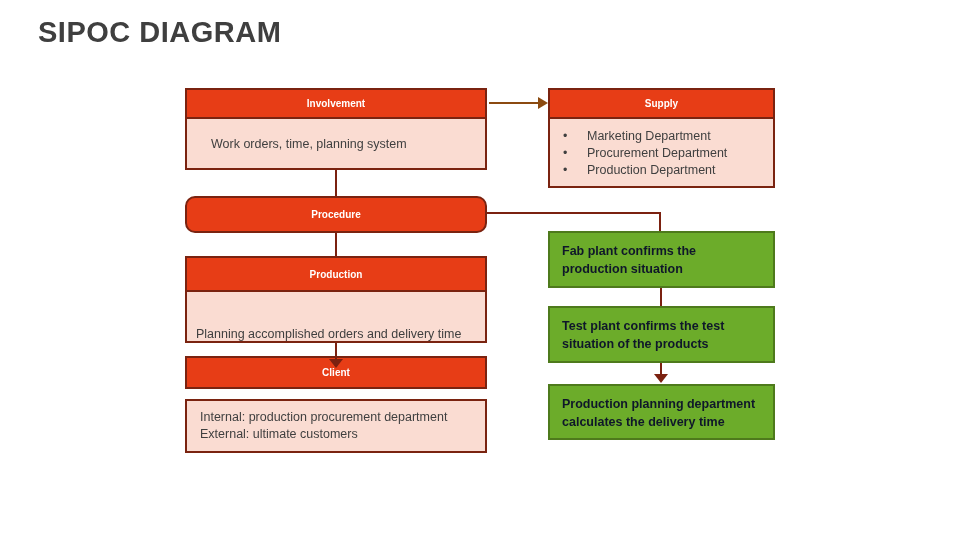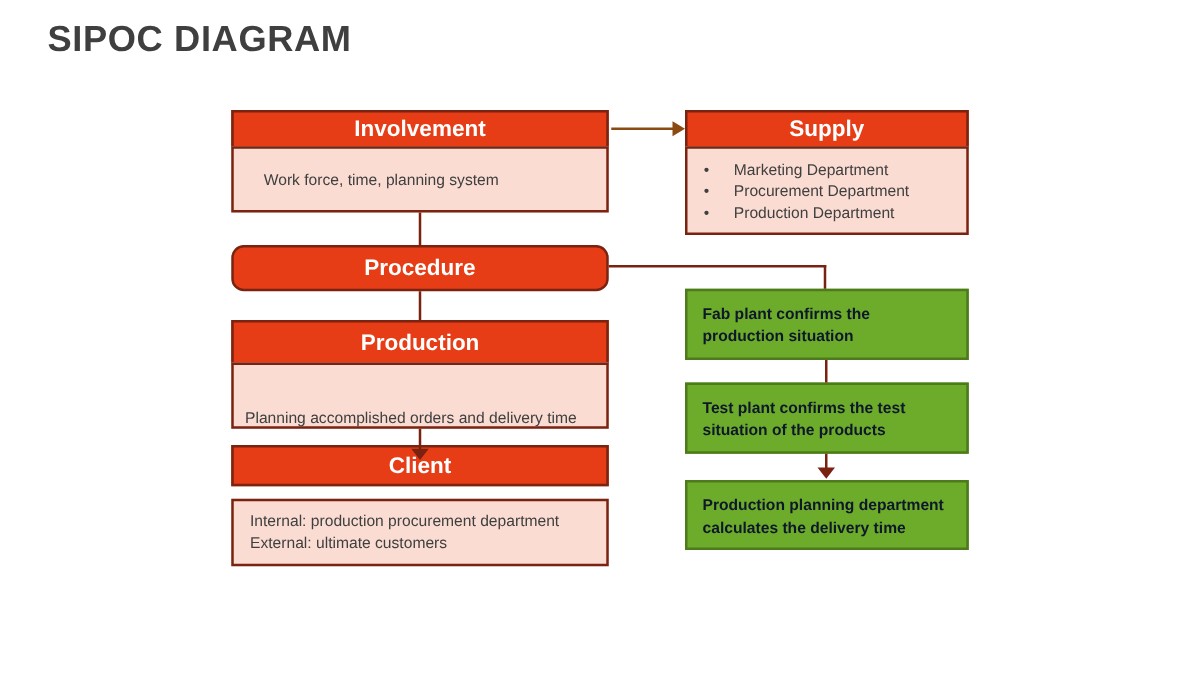--- a/index.html
+++ b/index.html
@@ -16,21 +16,21 @@
   *{margin:0;padding:0;box-sizing:border-box;}
   html,body{background:#fff;}
   body{font-family:"Liberation Sans",sans-serif;}
   .slide{position:relative;width:960px;height:540px;background:#fff;overflow:hidden;}
   .page-title{position:absolute;left:38px;top:16px;font-size:29px;font-weight:700;
               color:var(--title-color);letter-spacing:.5px;}
 
   
   .hdr{position:absolute;display:flex;align-items:center;justify-content:center;
        background:var(--header-fill);border:2px solid var(--box-border);
-       color:#fff;font-weight:700;font-size:18px;}
+       color:#fff;font-weight:700;font-size:10px;}
   .bdy{position:absolute;background:var(--body-fill);border:2px solid var(--box-border);
        color:var(--body-text);font-size:12.5px;}
   .left-col{left:185px;width:302px;}
   .right-col{left:548px;width:227px;}
 
   .inv-hdr{top:88px;height:31px;}
   .inv-bdy{top:117px;height:53px;display:flex;align-items:center;padding-left:24px;}
   .proc-hdr{top:196px;height:37px;border-radius:10px;}
   .prod-hdr{top:256px;height:36px;}
   .prod-bdy{top:290px;height:53px;display:flex;align-items:flex-end;padding-left:9px;}
@@ -61,21 +61,21 @@
 </style>
 </head>
 <body>
 
 <div class="slide">
 
   <div class="page-title">SIPOC DIAGRAM</div>
 
   <div class="hdr left-col inv-hdr">Involvement</div>
   <div class="bdy left-col inv-bdy">
-    <span>Work force, time, planning system</span>
+    <span>Work orders, time, planning system</span>
   </div>
 
   <div class="hdr left-col proc-hdr">Procedure</div>
 
   <div class="hdr left-col prod-hdr">Production</div>
   <div class="bdy left-col prod-bdy">
     <span>Planning accomplished orders and delivery time</span>
   </div>
 
   <div class="hdr left-col client-hdr">Client</div>

